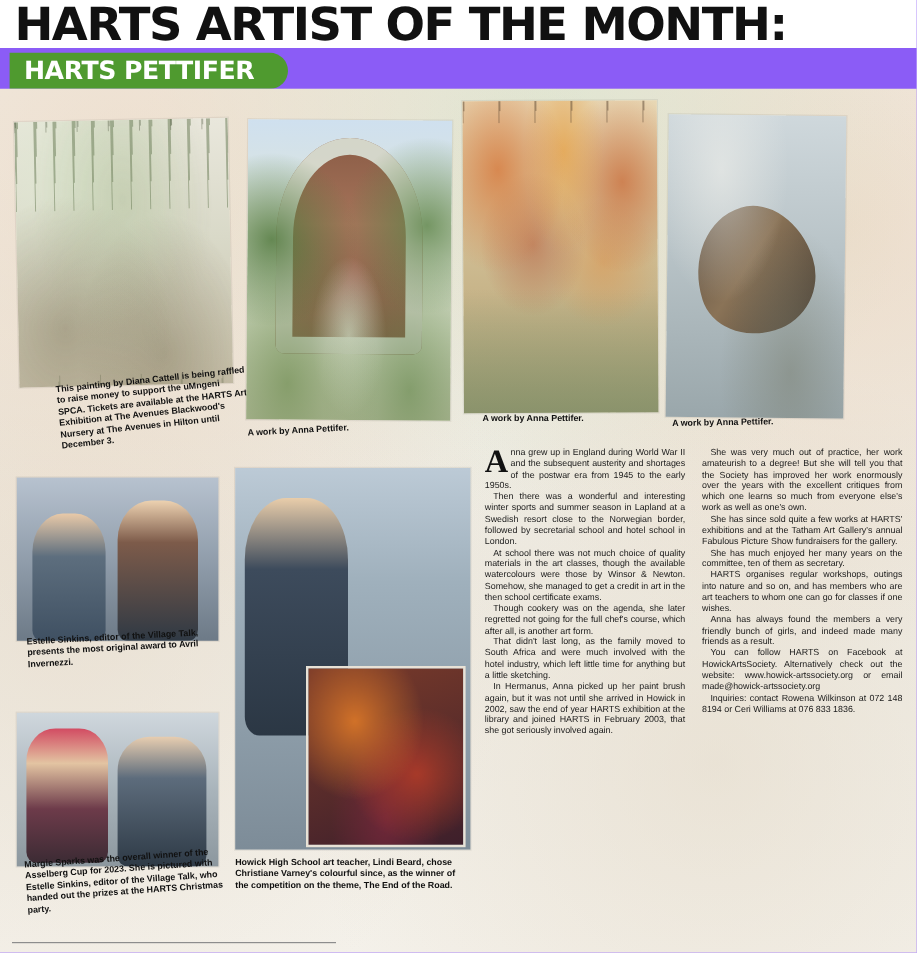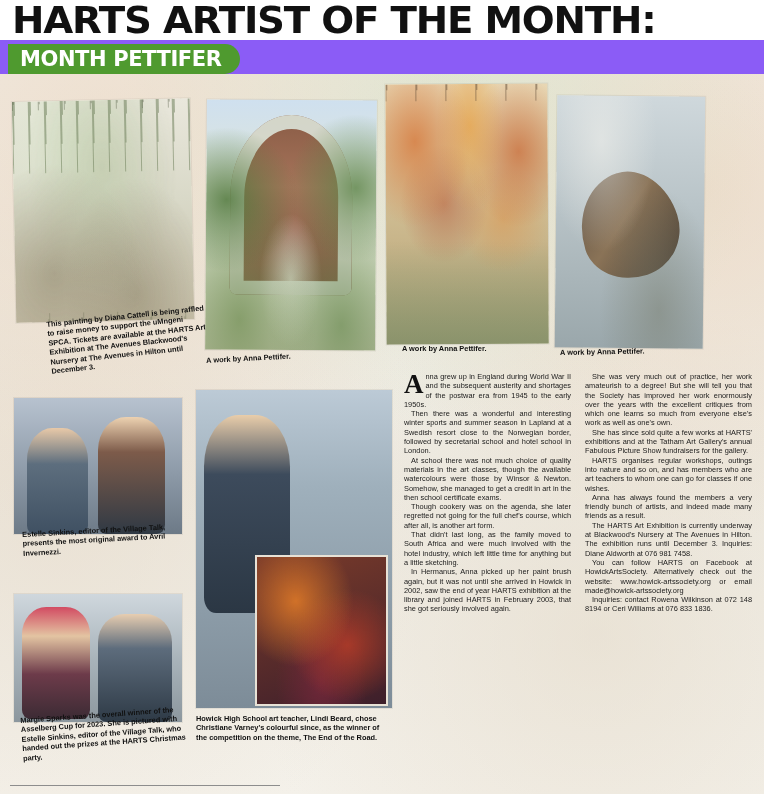--- a/index.html
+++ b/index.html
@@ -316,21 +316,21 @@
 <body>
 
 <div class="page">
 
   <div class="masthead">
     <div class="masthead-title">HARTS ARTIST OF THE MONTH:</div>
   </div>
 
   <div class="subhead-wrap">
     <div class="subhead-bar"></div>
-    <div class="subhead-text">MONTH PETTIFER</div>
+    <div class="subhead-text">HARTS PETTIFER</div>
   </div>
 
   <div class="bg-wash"></div>
 
   <div class="photo p1"></div>
   <div class="cap cap-rot" style="left:46px; top:320px; width:160px; transform: rotate(-6deg);">This painting by Diana Cattell is being raffled to raise money to support the uMngeni SPCA. Tickets are available at the HARTS Art Exhibition at The Avenues Blackwood's Nursery at The Avenues in Hilton until December 3.</div>
 
   <div class="photo p2"></div>
   <div class="cap cap-rot" style="left:206px; top:356px; width:160px; transform: rotate(-3deg);">A work by Anna Pettifer.</div>
 
@@ -351,21 +351,21 @@
 
   <div class="article">
     <p class="first"><span class="dropcap">A</span><span>nna grew up in England during World War II and the subsequent austerity and shortages of the postwar era from 1945 to the early 1950s.</span></p>
     <p>Then there was a wonderful and interesting winter sports and summer season in Lapland at a Swedish resort close to the Norwegian border, followed by secretarial school and hotel school in London.</p>
     <p>At school there was not much choice of quality materials in the art classes, though the available watercolours were those by Winsor &amp; Newton. Somehow, she managed to get a credit in art in the then school certificate exams.</p>
     <p>Though cookery was on the agenda, she later regretted not going for the full chef's course, which after all, is another art form.</p>
     <p>That didn't last long, as the family moved to South Africa and were much involved with the hotel industry, which left little time for anything but a little sketching.</p>
     <p>In Hermanus, Anna picked up her paint brush again, but it was not until she arrived in Howick in 2002, saw the end of year HARTS exhibition at the library and joined HARTS in February 2003, that she got seriously involved again.</p>
     <p>She was very much out of practice, her work amateurish to a degree! But she will tell you that the Society has improved her work enormously over the years with the excellent critiques from which one learns so much from everyone else's work as well as one's own.</p>
     <p>She has since sold quite a few works at HARTS' exhibitions and at the Tatham Art Gallery's annual Fabulous Picture Show fundraisers for the gallery.</p>
+    <p>She has much enjoyed her many years on the committee, ten of them as secretary.</p>
     <p>HARTS organises regular workshops, outings into nature and so on, and has members who are art teachers to whom one can go for classes if one wishes.</p>
-    <p>Anna has always found the members a very friendly bunch of artists, and indeed made many friends as a result.</p>
-    <p>The HARTS Art Exhibition is currently underway at Blackwood's Nursery at The Avenues in Hilton. The exhibition runs until December 3. Inquiries: Diane Aldworth at 076 981 7458.</p>
+    <p>Anna has always found the members a very friendly bunch of girls, and indeed made many friends as a result.</p>
     <p>You can follow HARTS on Facebook at HowickArtsSociety. Alternatively check out the website: www.howick-artssociety.org or email made@howick-artssociety.org</p>
     <p>Inquiries: contact Rowena Wilkinson at 072 148 8194 or Ceri Williams at 076 833 1836.</p>
   </div>
 
   <div class="foot-rule"></div>
 </div>
 
 </body></html>

